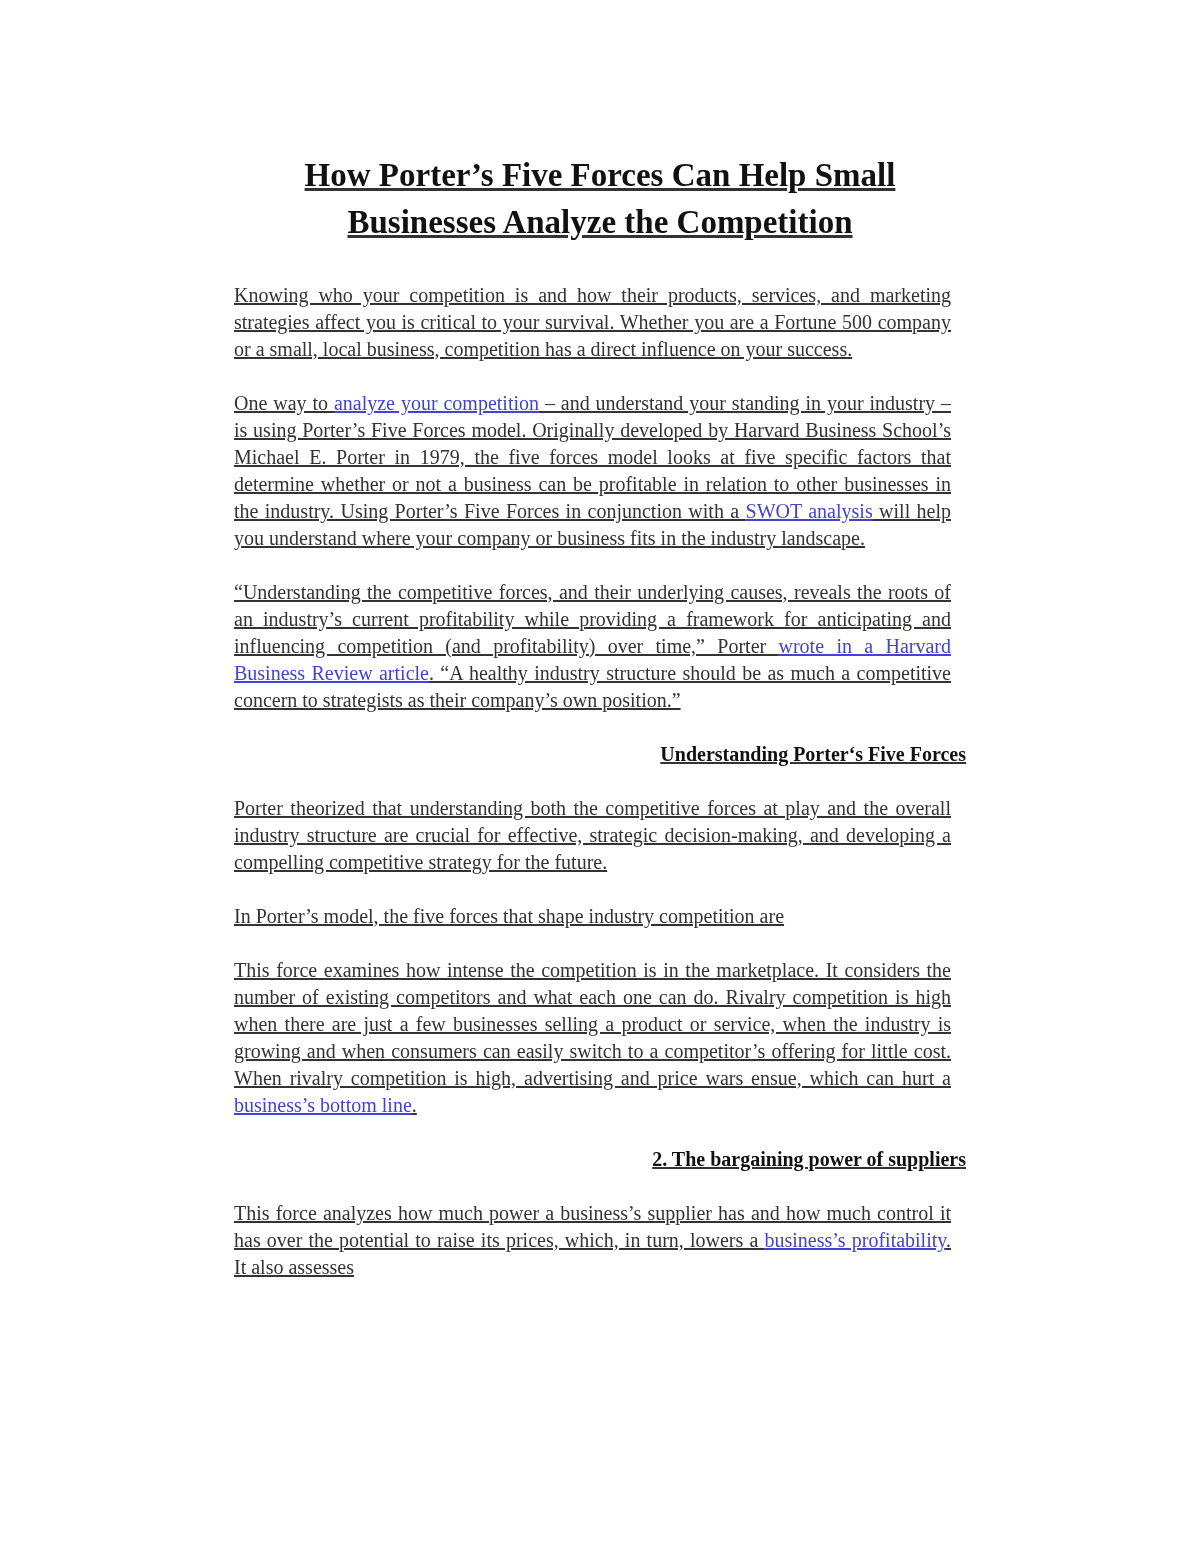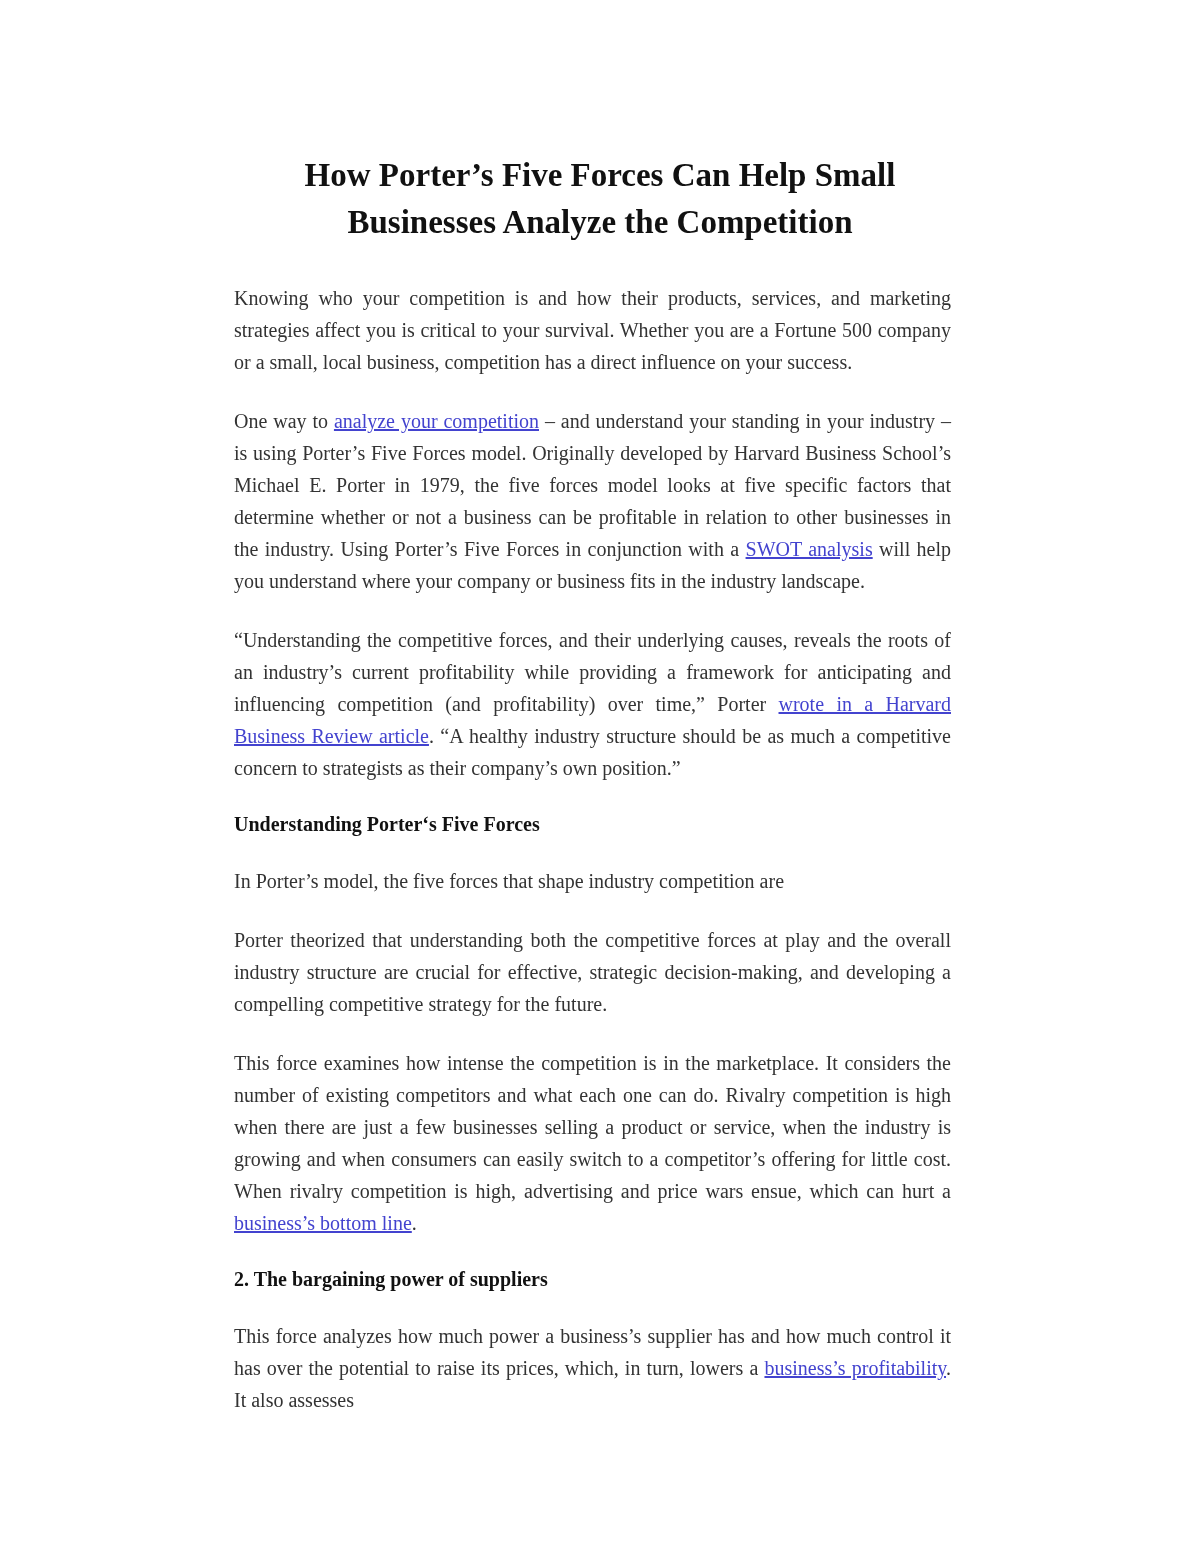--- a/index.html
+++ b/index.html
@@ -11,61 +11,62 @@
     position: relative;
     width: 1016px;
     height: 1553px;
     margin: 0 auto;
     background: var(--page-bg, #ffffff);
     box-sizing: border-box;
     padding: 152px 142px 19px 142px;
     font-family: "Liberation Serif", serif;
     color: var(--text-color, #333333);
     overflow: hidden;
+    text-decoration: underline;
   }
   .doc-title {
     font-size: 33px;
     line-height: 1.42;
     font-weight: bold;
     text-align: center;
     color: var(--heading-color, #111111);
     margin: 0 0 36px 0;
   }
   .doc-paragraph {
     font-size: 20px;
-    line-height: 32px;
+    line-height: 27px;
     text-align: justify;
     margin: 0 15px 27px 0;
   }
   .doc-heading {
     font-size: 20px;
     line-height: 27px;
     font-weight: bold;
     color: var(--heading-color, #111111);
     margin: 0 0 27px 0;
-    text-align: left;
+    text-align: right;
   }
   .doc-link {
     color: var(--link-color, #4343cf);
     text-decoration: underline;
     cursor: pointer;
   }
   .text-run {
     color: inherit;
   }
 </style>
 </head>
 <body>
 
 <div class="page">
   <h1 class="doc-title">How Porter’s Five Forces Can Help Small Businesses Analyze the Competition</h1>
   <div>
       <p class="doc-paragraph"><span class="text-run">Knowing who your competition is and how their products, services, and marketing strategies affect you is critical to your survival. Whether you are a Fortune 500 company or a small, local business, competition has a direct influence on your success.</span></p>
       <p class="doc-paragraph"><span class="text-run">One way to </span><a class="doc-link" href="#">analyze your competition</a><span class="text-run"> – and understand your standing in your industry – is using Porter’s Five Forces model. Originally developed by Harvard Business School’s Michael E. Porter in 1979, the five forces model looks at five specific factors that determine whether or not a business can be profitable in relation to other businesses in the industry. Using Porter’s Five Forces in conjunction with a </span><a class="doc-link" href="#">SWOT analysis</a><span class="text-run"> will help you understand where your company or business fits in the industry landscape.</span></p>
       <p class="doc-paragraph"><span class="text-run">“Understanding the competitive forces, and their underlying causes, reveals the roots of an industry’s current profitability while providing a framework for anticipating and influencing competition (and profitability) over time,” Porter </span><a class="doc-link" href="#">wrote in a Harvard Business Review article</a><span class="text-run">. “A healthy industry structure should be as much a competitive concern to strategists as their company’s own position.”</span></p>
       <h2 class="doc-heading">Understanding Porter‘s Five Forces</h2>
+      <p class="doc-paragraph"><span class="text-run">Porter theorized that understanding both the competitive forces at play and the overall industry structure are crucial for effective, strategic decision-making, and developing a compelling competitive strategy for the future.</span></p>
       <p class="doc-paragraph"><span class="text-run">In Porter’s model, the five forces that shape industry competition are</span></p>
-      <p class="doc-paragraph"><span class="text-run">Porter theorized that understanding both the competitive forces at play and the overall industry structure are crucial for effective, strategic decision-making, and developing a compelling competitive strategy for the future.</span></p>
       <p class="doc-paragraph"><span class="text-run">This force examines how intense the competition is in the marketplace. It considers the number of existing competitors and what each one can do. Rivalry competition is high when there are just a few businesses selling a product or service, when the industry is growing and when consumers can easily switch to a competitor’s offering for little cost. When rivalry competition is high, advertising and price wars ensue, which can hurt a </span><a class="doc-link" href="#">business’s bottom line</a><span class="text-run">.</span></p>
       <h2 class="doc-heading">2. The bargaining power of suppliers</h2>
       <p class="doc-paragraph"><span class="text-run">This force analyzes how much power a business’s supplier has and how much control it has over the potential to raise its prices, which, in turn, lowers a </span><a class="doc-link" href="#">business’s profitability</a><span class="text-run">. It also assesses</span></p>
     </div>
 </div>
 
 </body></html>

